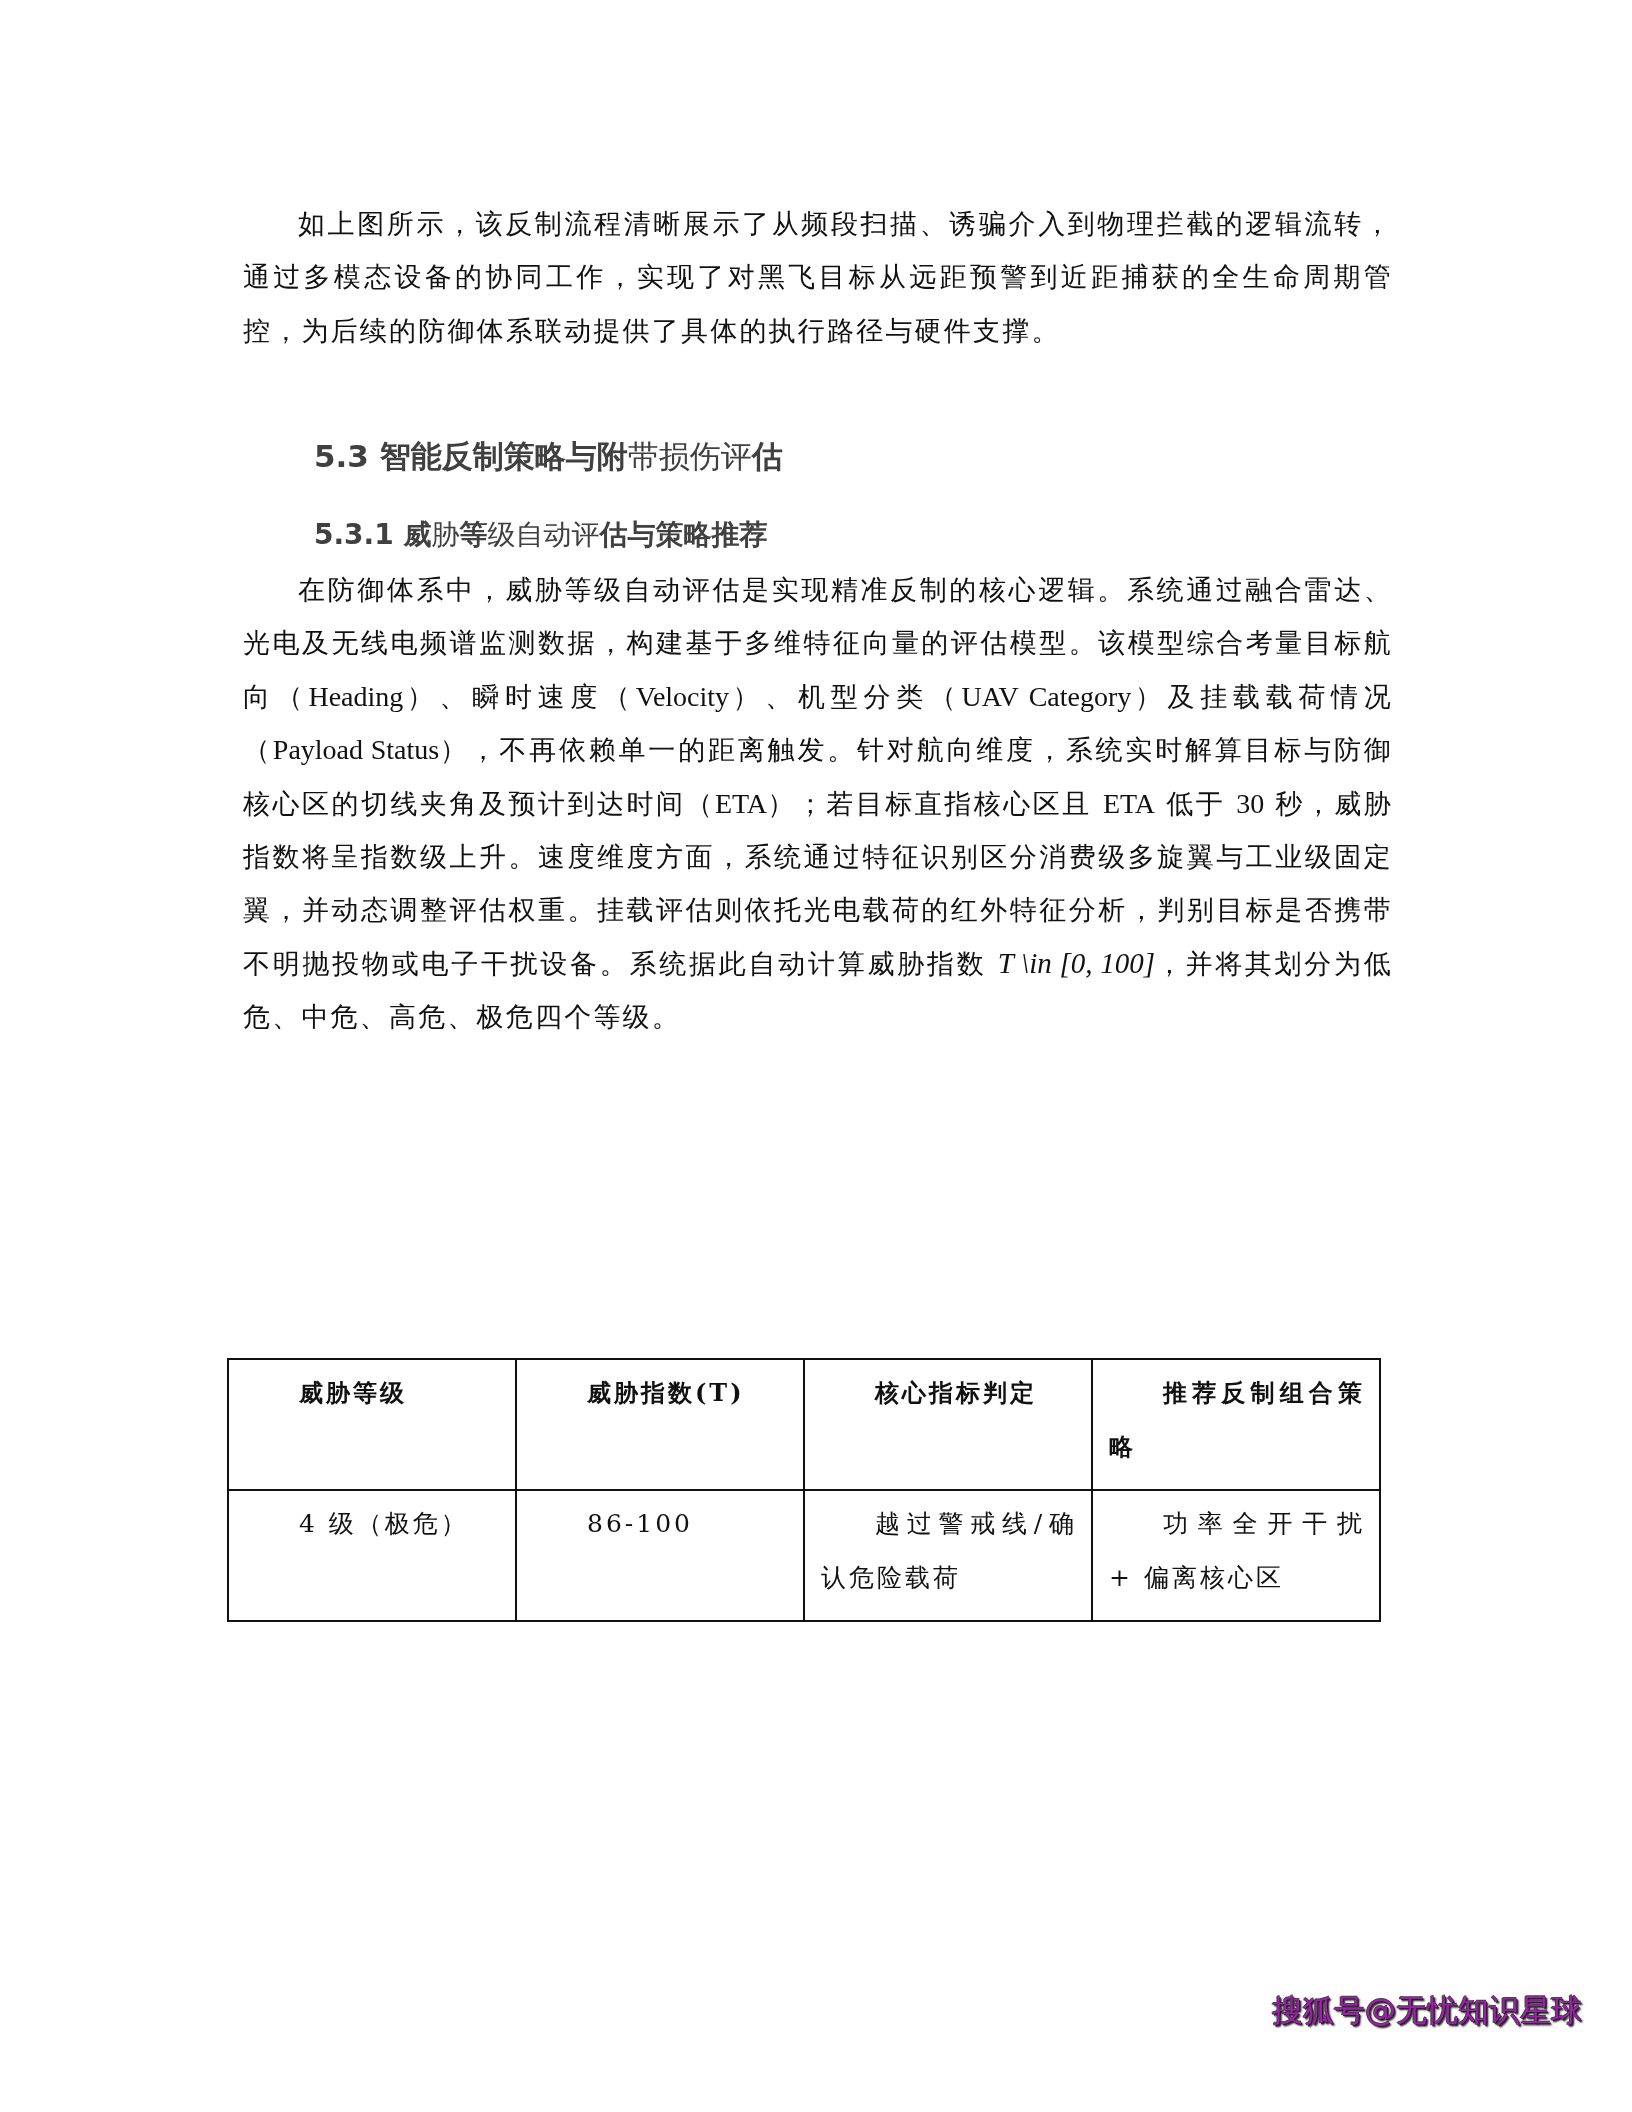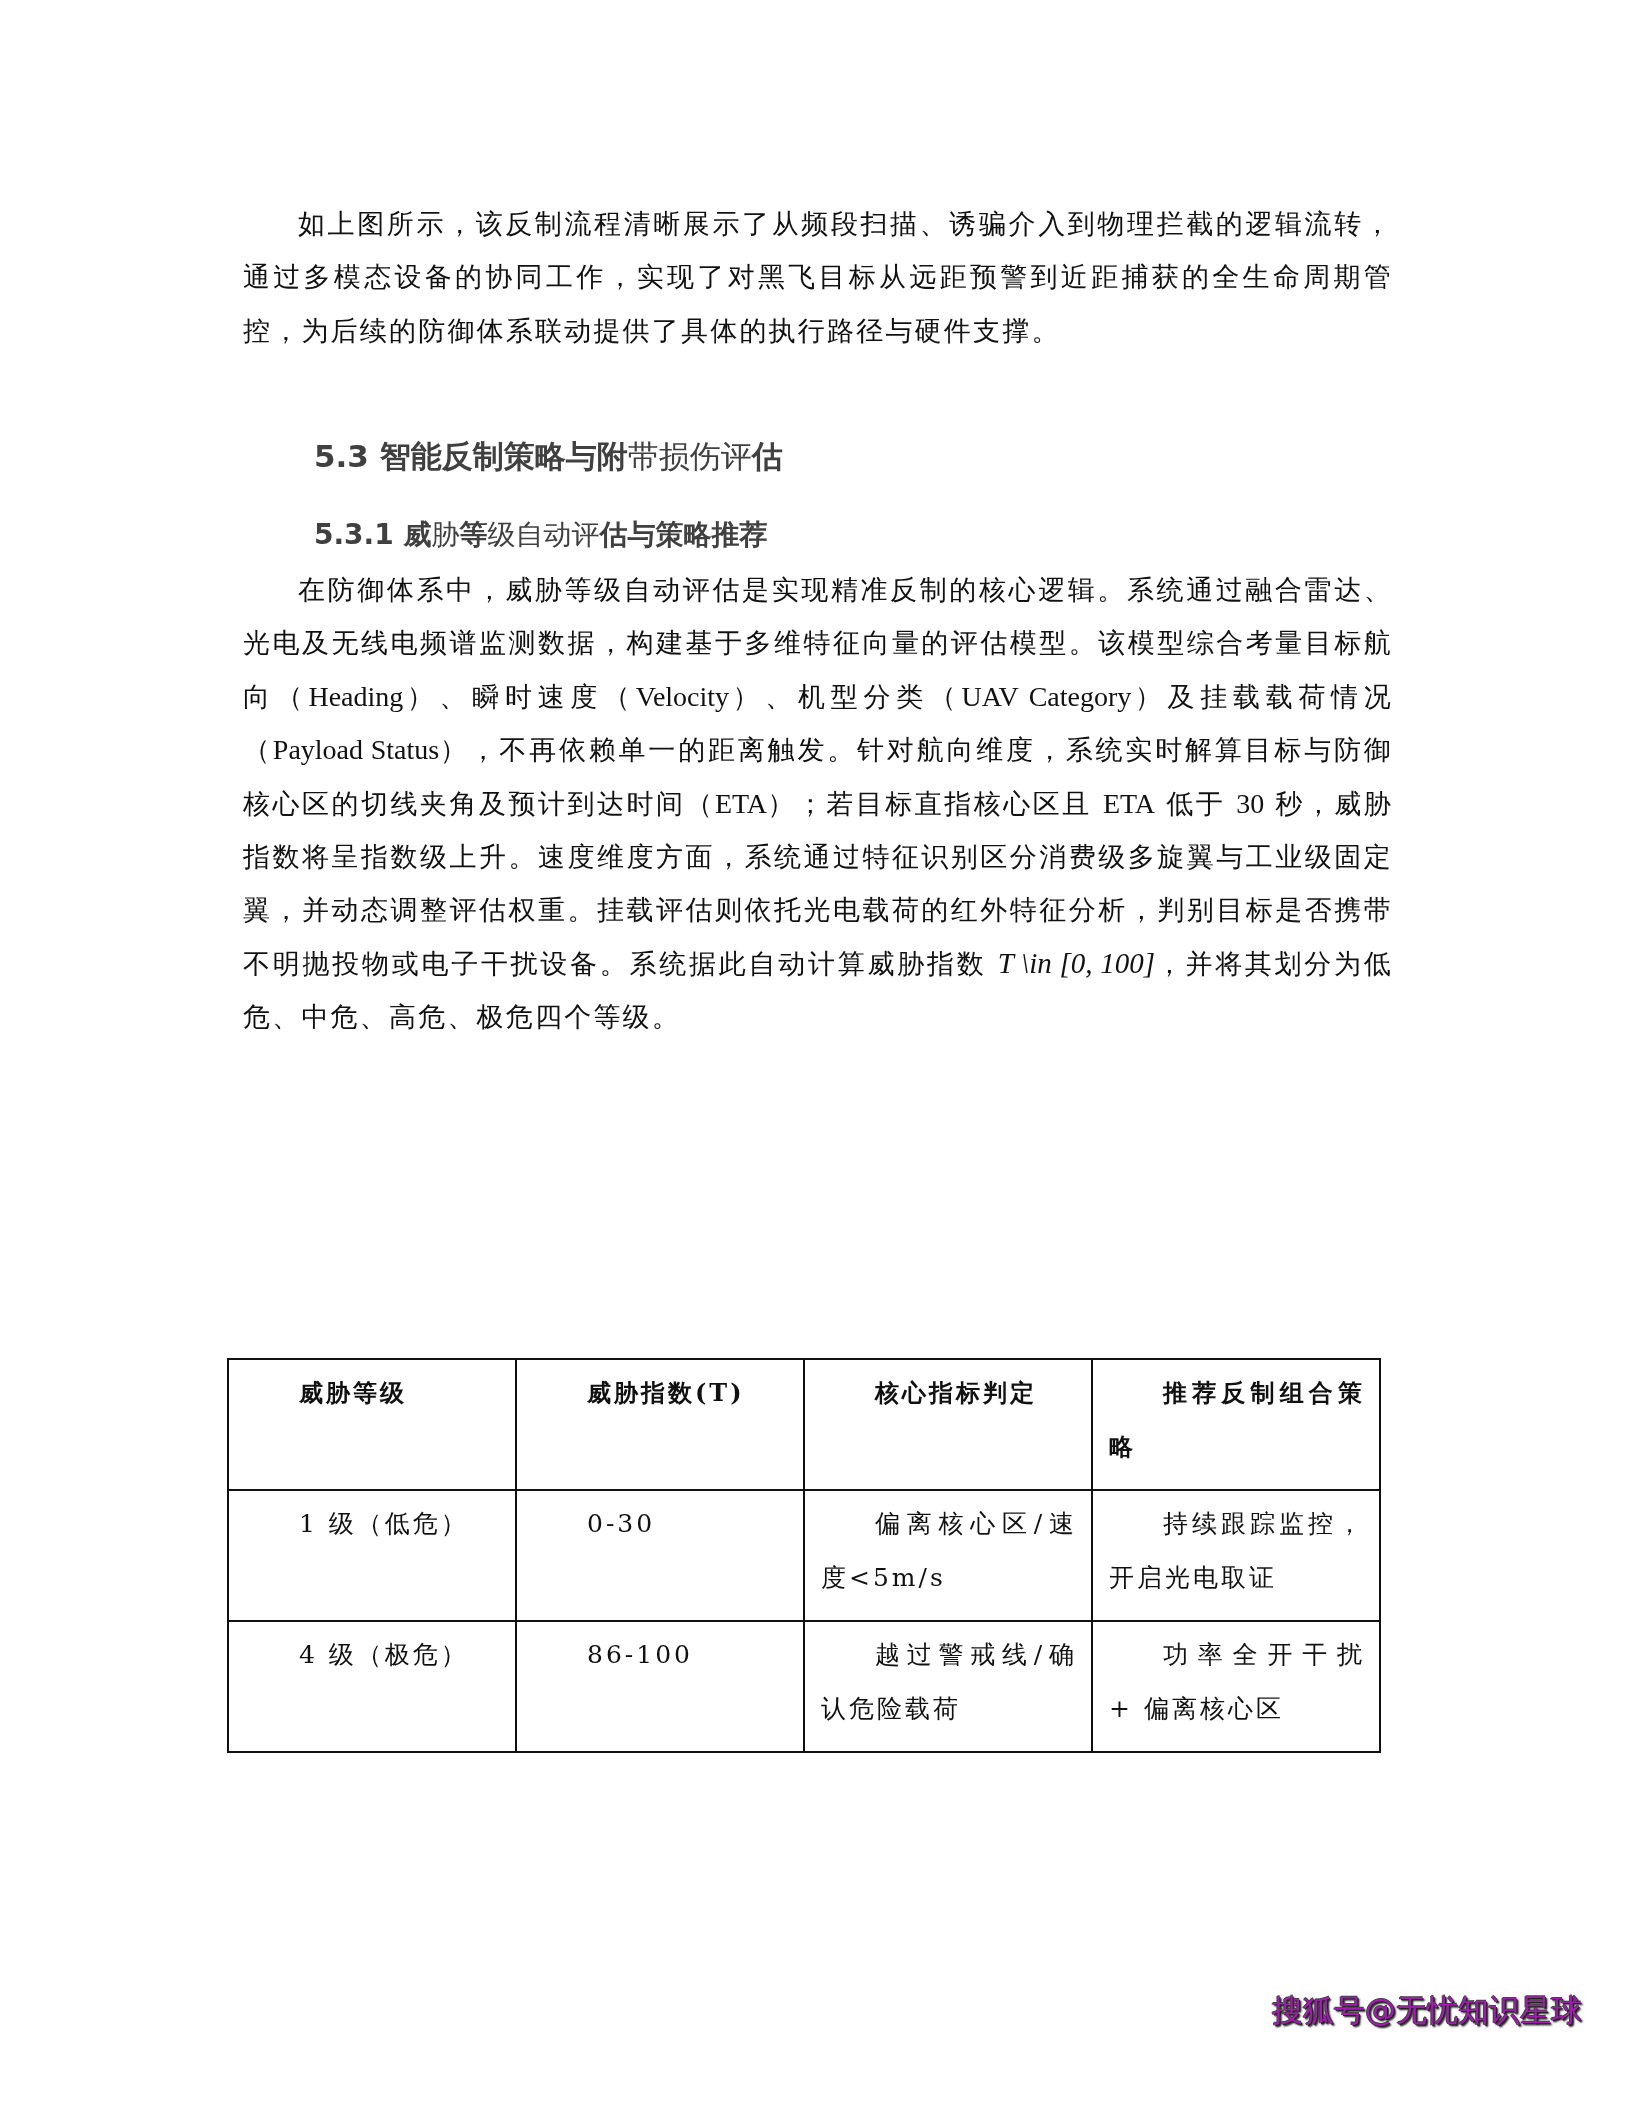--- a/index.html
+++ b/index.html
@@ -97,26 +97,20 @@
     <thead>
       <tr>
         <th>威胁等级</th>
         <th>威胁指数(T)</th>
         <th>核心指标判定</th>
         <th>推荐反制组合策略</th>
       </tr>
     </thead>
     <tbody>
       <tr>
-        <td>1 级（低危）</td>
-        <td>0-30</td>
-        <td>偏离核心区/速度&lt;5m/s</td>
-        <td>持续跟踪监控，开启光电取证</td>
-      </tr>
-      <tr>
         <td>4 级（极危）</td>
         <td>86-100</td>
         <td>越过警戒线/确认危险载荷</td>
         <td>功率全开干扰 + 偏离核心区</td>
       </tr>
     </tbody>
   </table>
 
   <div class="watermark">搜狐号@无忧知识星球</div>
 </div>

